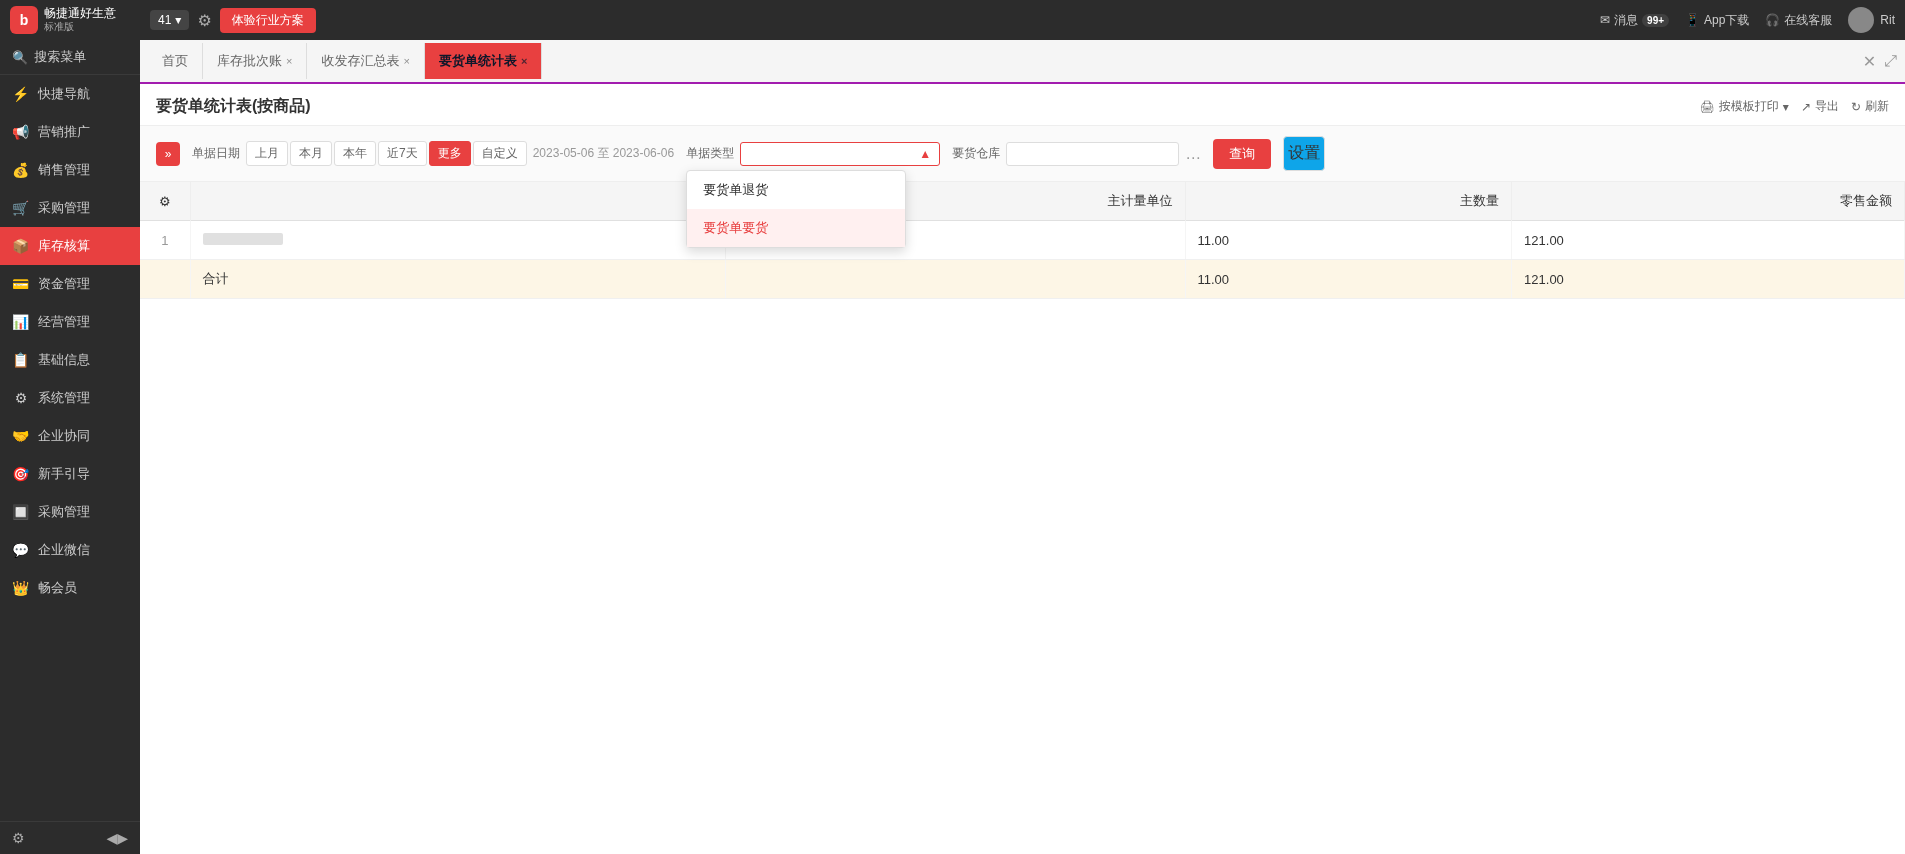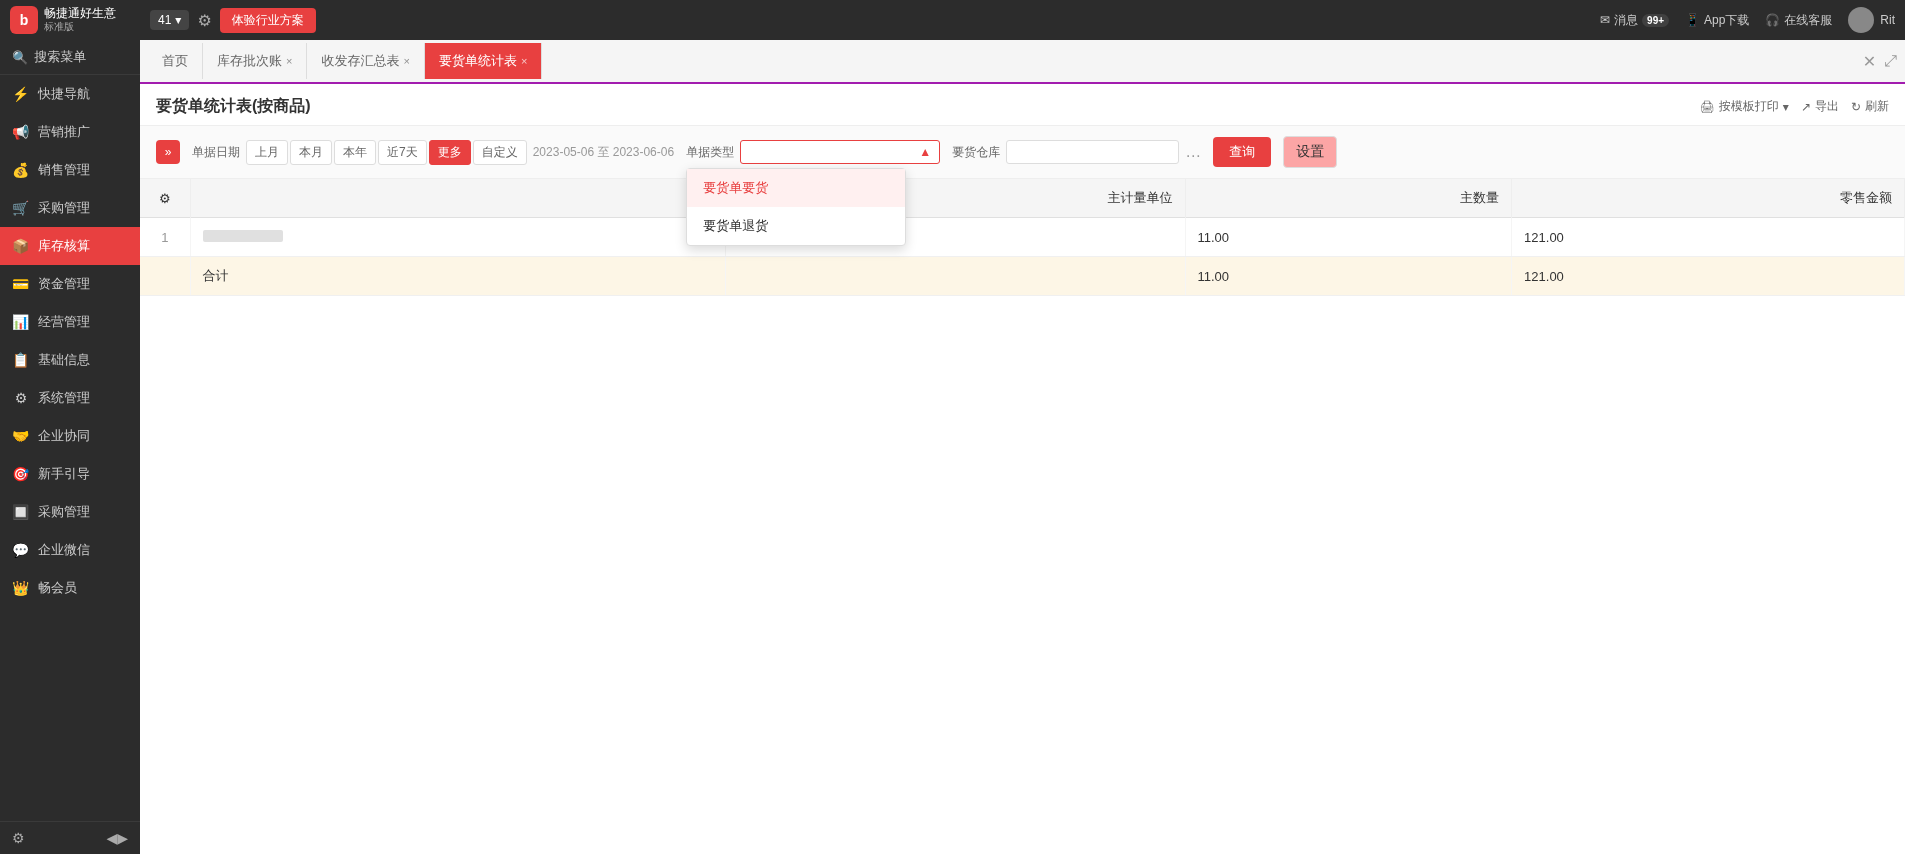--- a/index.html
+++ b/index.html
@@ -108,21 +108,21 @@
       height: 44px;
       flex-shrink: 0;
     }
     .tab-item {
       display: flex; align-items: center; gap: 4px;
       padding: 0 14px; height: 36px;
       font-size: 13px; color: #666; cursor: pointer;
       border-right: 1px solid #ddd;
     }
     .tab-item.active {
-      background: #e84040; color: #ffffff;
+      background: #e84040; color: #0f172a; font-weight: bold;
     }
     .tab-close { font-size: 11px; cursor: pointer; opacity: 0.7; }
     .tab-home { padding: 0 14px; height: 36px; display: flex; align-items: center; color: #666; cursor: pointer; border-right: 1px solid #ddd; }
     .tab-window-btns { margin-left: auto; display: flex; gap: 8px; color: #999; font-size: 16px; cursor: pointer; }
 
     
     .page-content {
       flex: 1;
       overflow-y: auto;
       background: #fff;
@@ -190,22 +190,22 @@
       border: 1px solid #ddd; border-radius: 3px;
       padding: 4px 8px; font-size: 12px; min-width: 120px; color: #333;
     }
     .more-filters-btn { color: #999; cursor: pointer; font-size: 16px; }
 
     .query-btn {
       background: #e84040; color: #ffffff; border: none;
       border-radius: 4px; padding: 6px 16px; font-size: 13px; cursor: pointer;
     }
     .settings-btn {
-      background: #fca5a5; color: #333; border: 1px solid #ddd;
-      border-radius: 4px; padding: 6px 12px; font-size: 14px; cursor: pointer;
+      background: #0ea5e9; color: #333; border: 1px solid #ddd;
+      border-radius: 4px; padding: 6px 4px; font-size: 16px; cursor: pointer;
     }
     .dropdown-menu {
       position: absolute;
       top: calc(100% + 4px);
       left: 0;
       min-width: 220px;
       background: #fff;
       border: 1px solid #ddd;
       border-radius: 4px;
       box-shadow: 0 4px 12px rgba(0,0,0,0.15);
@@ -434,25 +434,25 @@
       </div>
 
       <div class="filter-type-group" style="position:relative;">
         <span class="filter-label">单据类型</span>
         <div class="type-select">
           <span style="flex:1;"></span>
           <span class="type-select-arrow">▲</span>
         </div>
 
         <div class="dropdown-menu">
+          <div class="dropdown-item">
+            <span>要货单退货</span>
+          </div>
           <div class="dropdown-item selected">
             <span>要货单要货</span>
-          </div>
-          <div class="dropdown-item">
-            <span>要货单退货</span>
           </div>
         </div>
       </div>
 
       <div class="warehouse-group">
         <span class="filter-label">要货仓库</span>
         <input class="warehouse-input" type="text" placeholder="" style="">
         <span class="more-filters-btn">…</span>
       </div>
 

